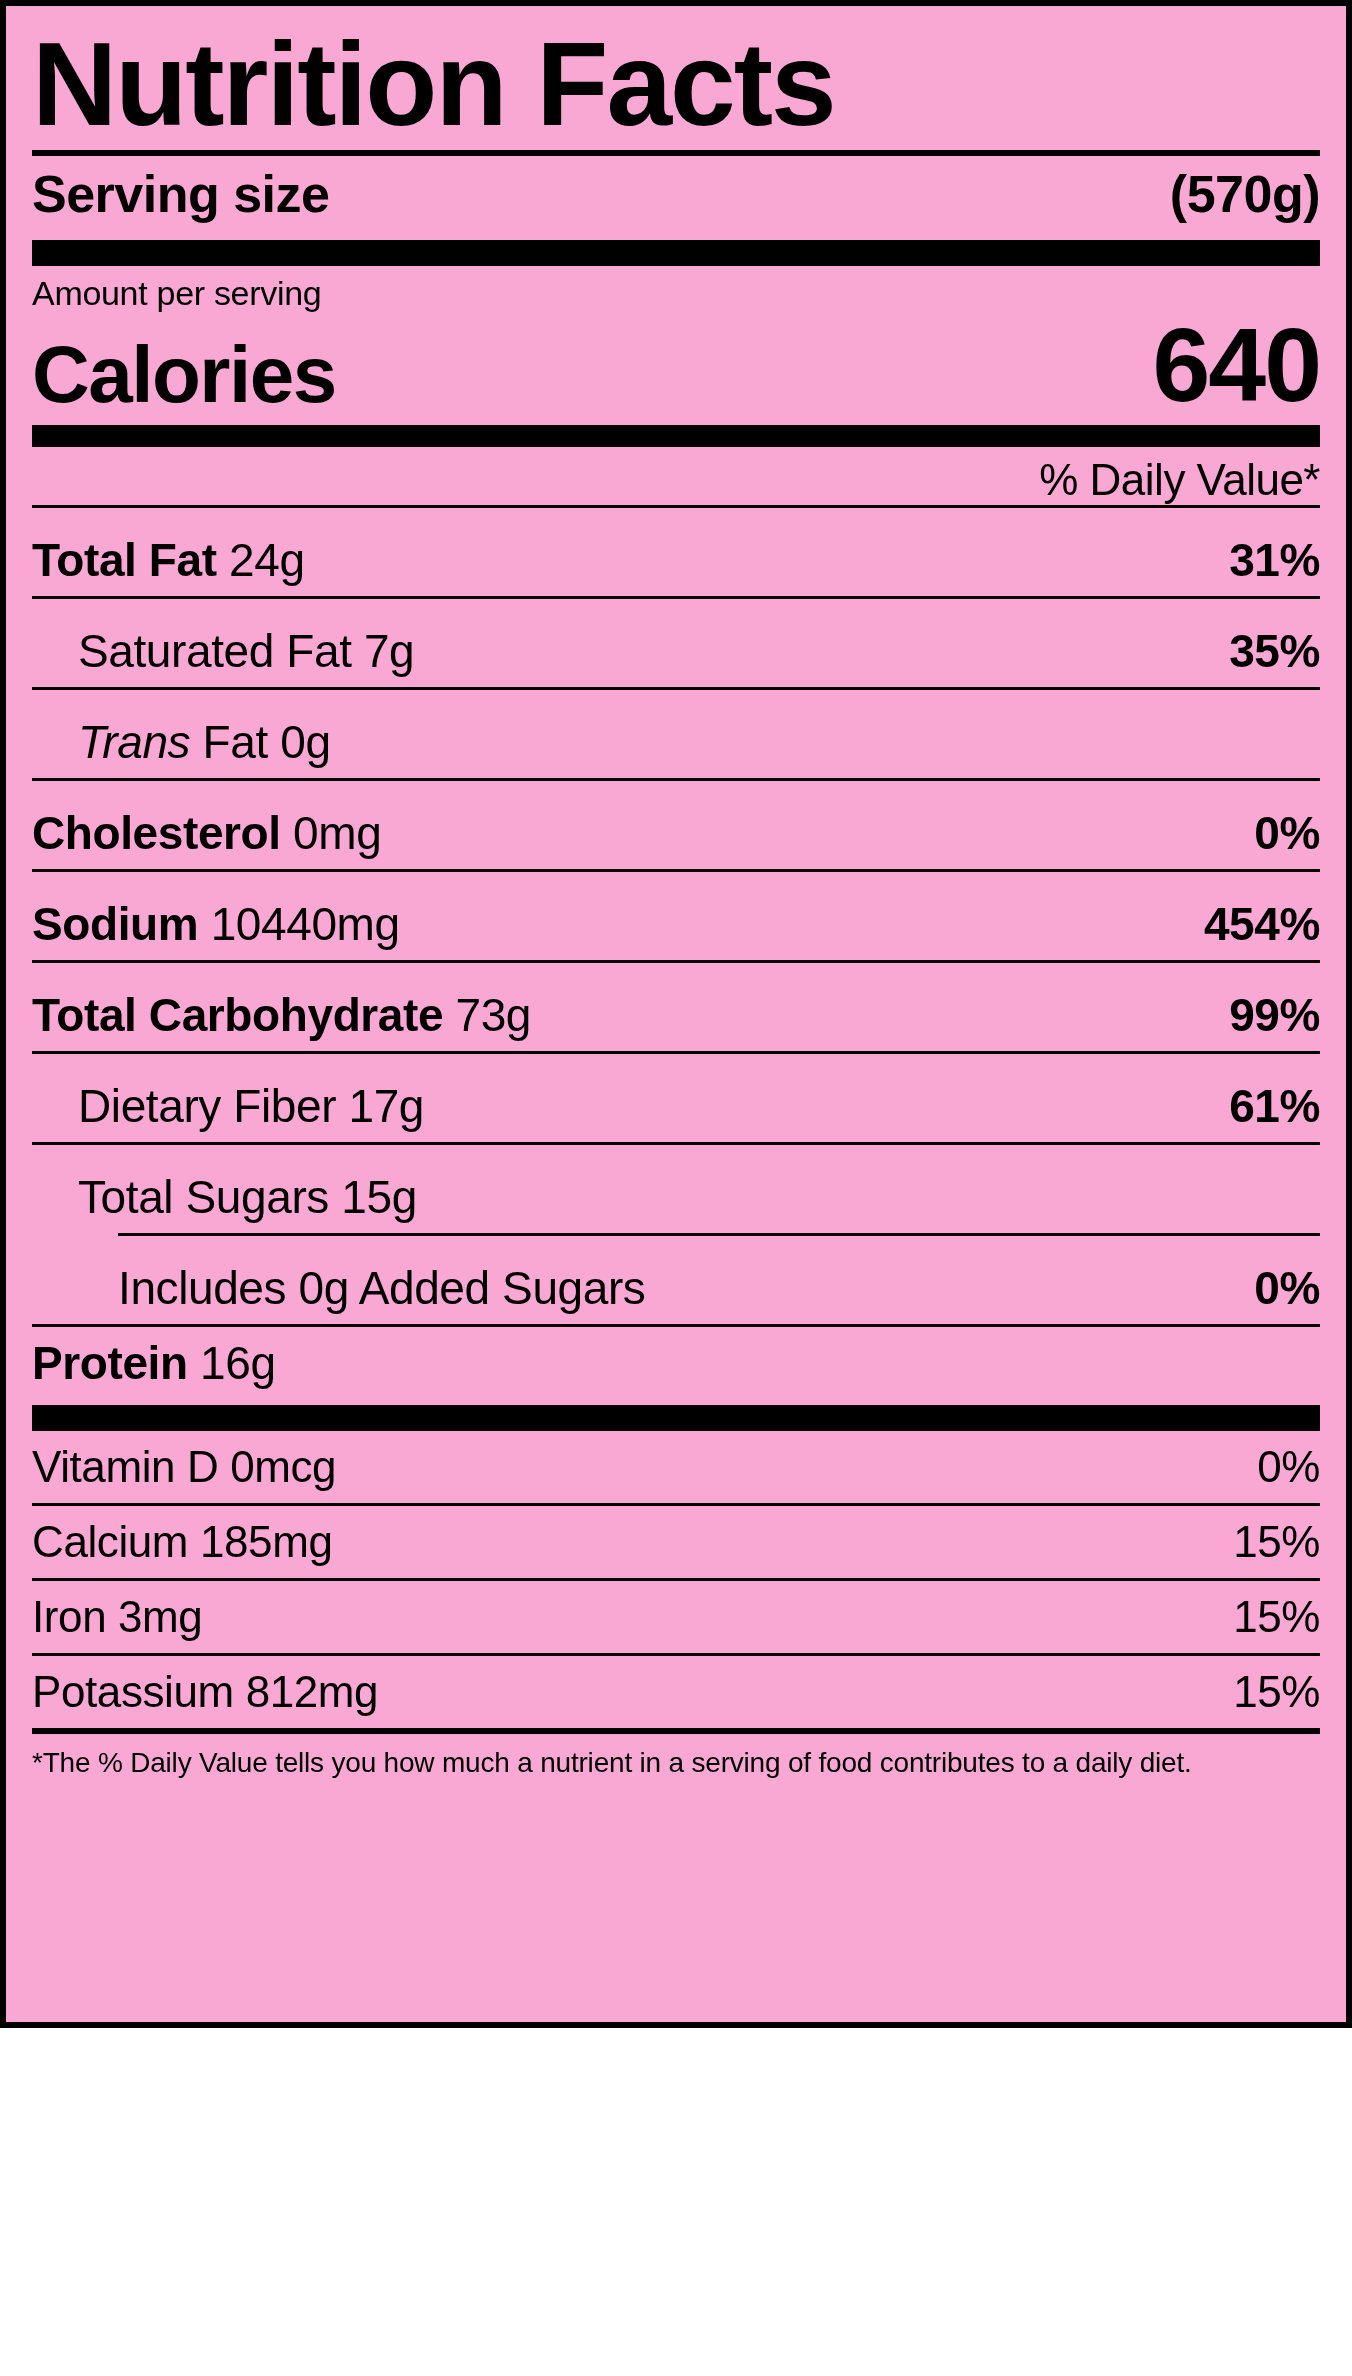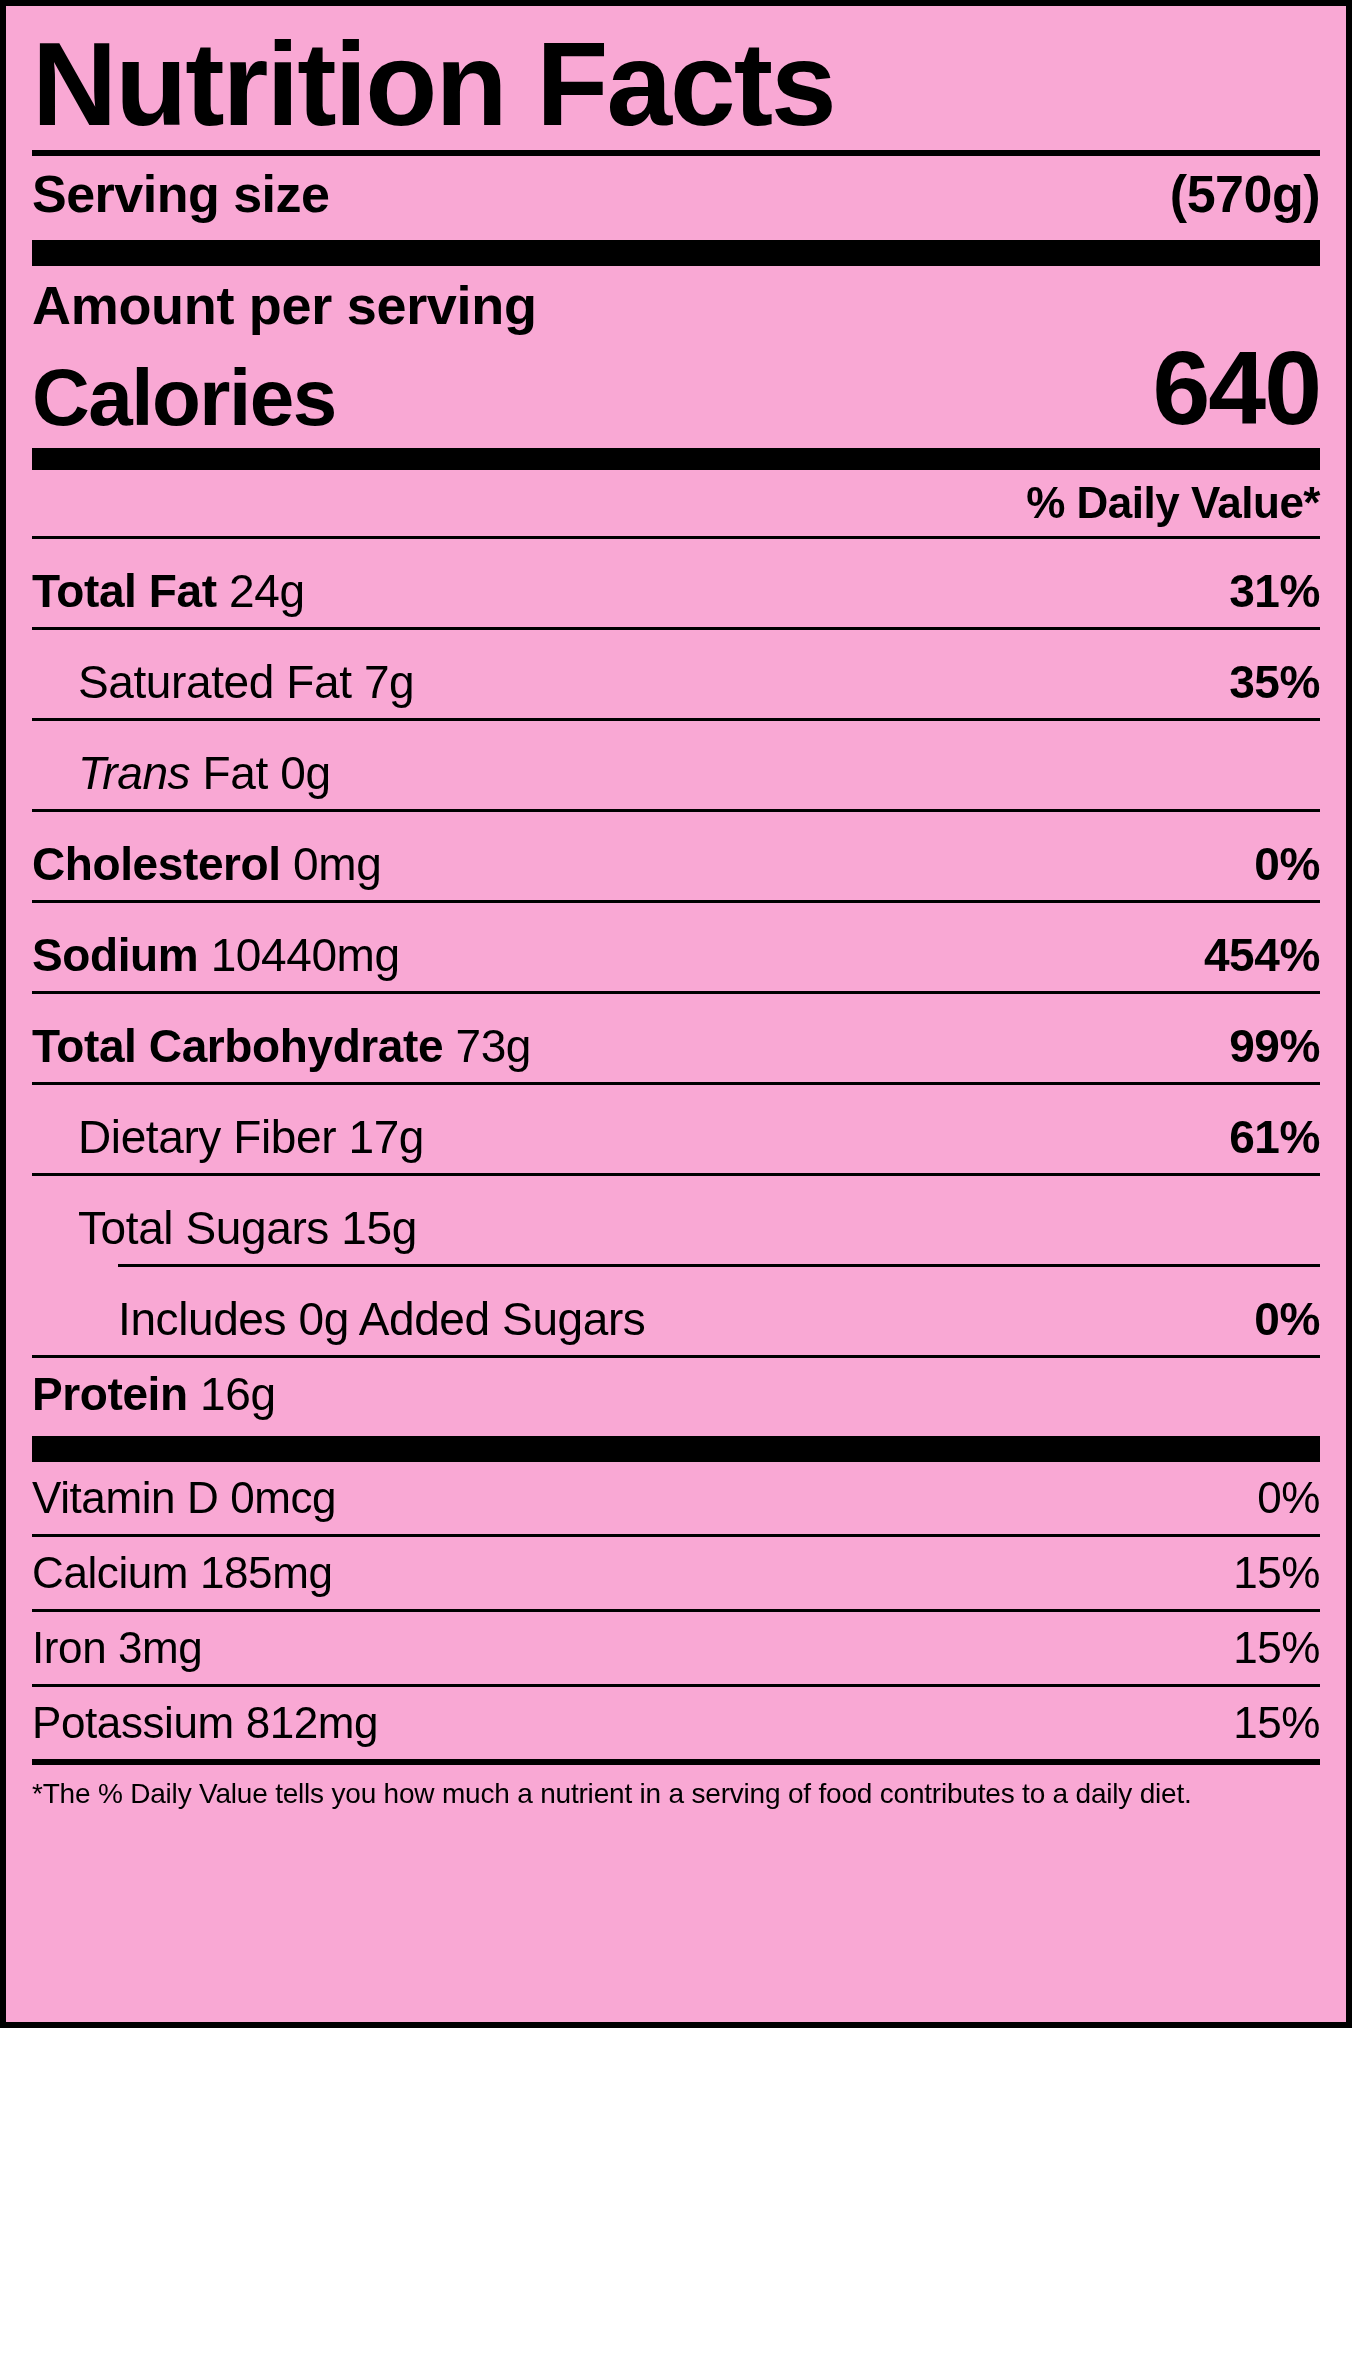--- a/index.html
+++ b/index.html
@@ -58,24 +58,23 @@
   .serving-row {
     padding: 8px 0 10px 0;
     font-size: 52px;
     font-weight: bold;
   }
   .serving-row .left { letter-spacing: -0.5px; }
   .serving-row .right { letter-spacing: -0.5px; }
 
   
   .amount-per {
-    font-size: 54px;
+    font-size: 34px;
     padding: 8px 0 0 0;
     letter-spacing: -0.3px;
-    font-weight: bold;
   }
   .calories-row {
     display: flex;
     align-items: flex-end;
     justify-content: space-between;
     padding: 0 0 4px 0;
     gap: 26px;
   }
   .calories-label {
     font-size: 80px;
@@ -87,22 +86,22 @@
     font-size: 104px;
     font-weight: bold;
     letter-spacing: -2px;
     line-height: 1.0;
   }
 
   
   .dv-header {
     text-align: right;
     font-size: 44px;
-    font-weight: bold;
-    padding: 8px 0 8px 0;
+    font-weight: normal;
+    padding: 8px 0 0 0;
     letter-spacing: -0.5px;
   }
 
   
   .nrow {
     display: flex;
     align-items: baseline;
     justify-content: space-between;
     padding: 25px 0 9px 0;
     font-size: 46px;

